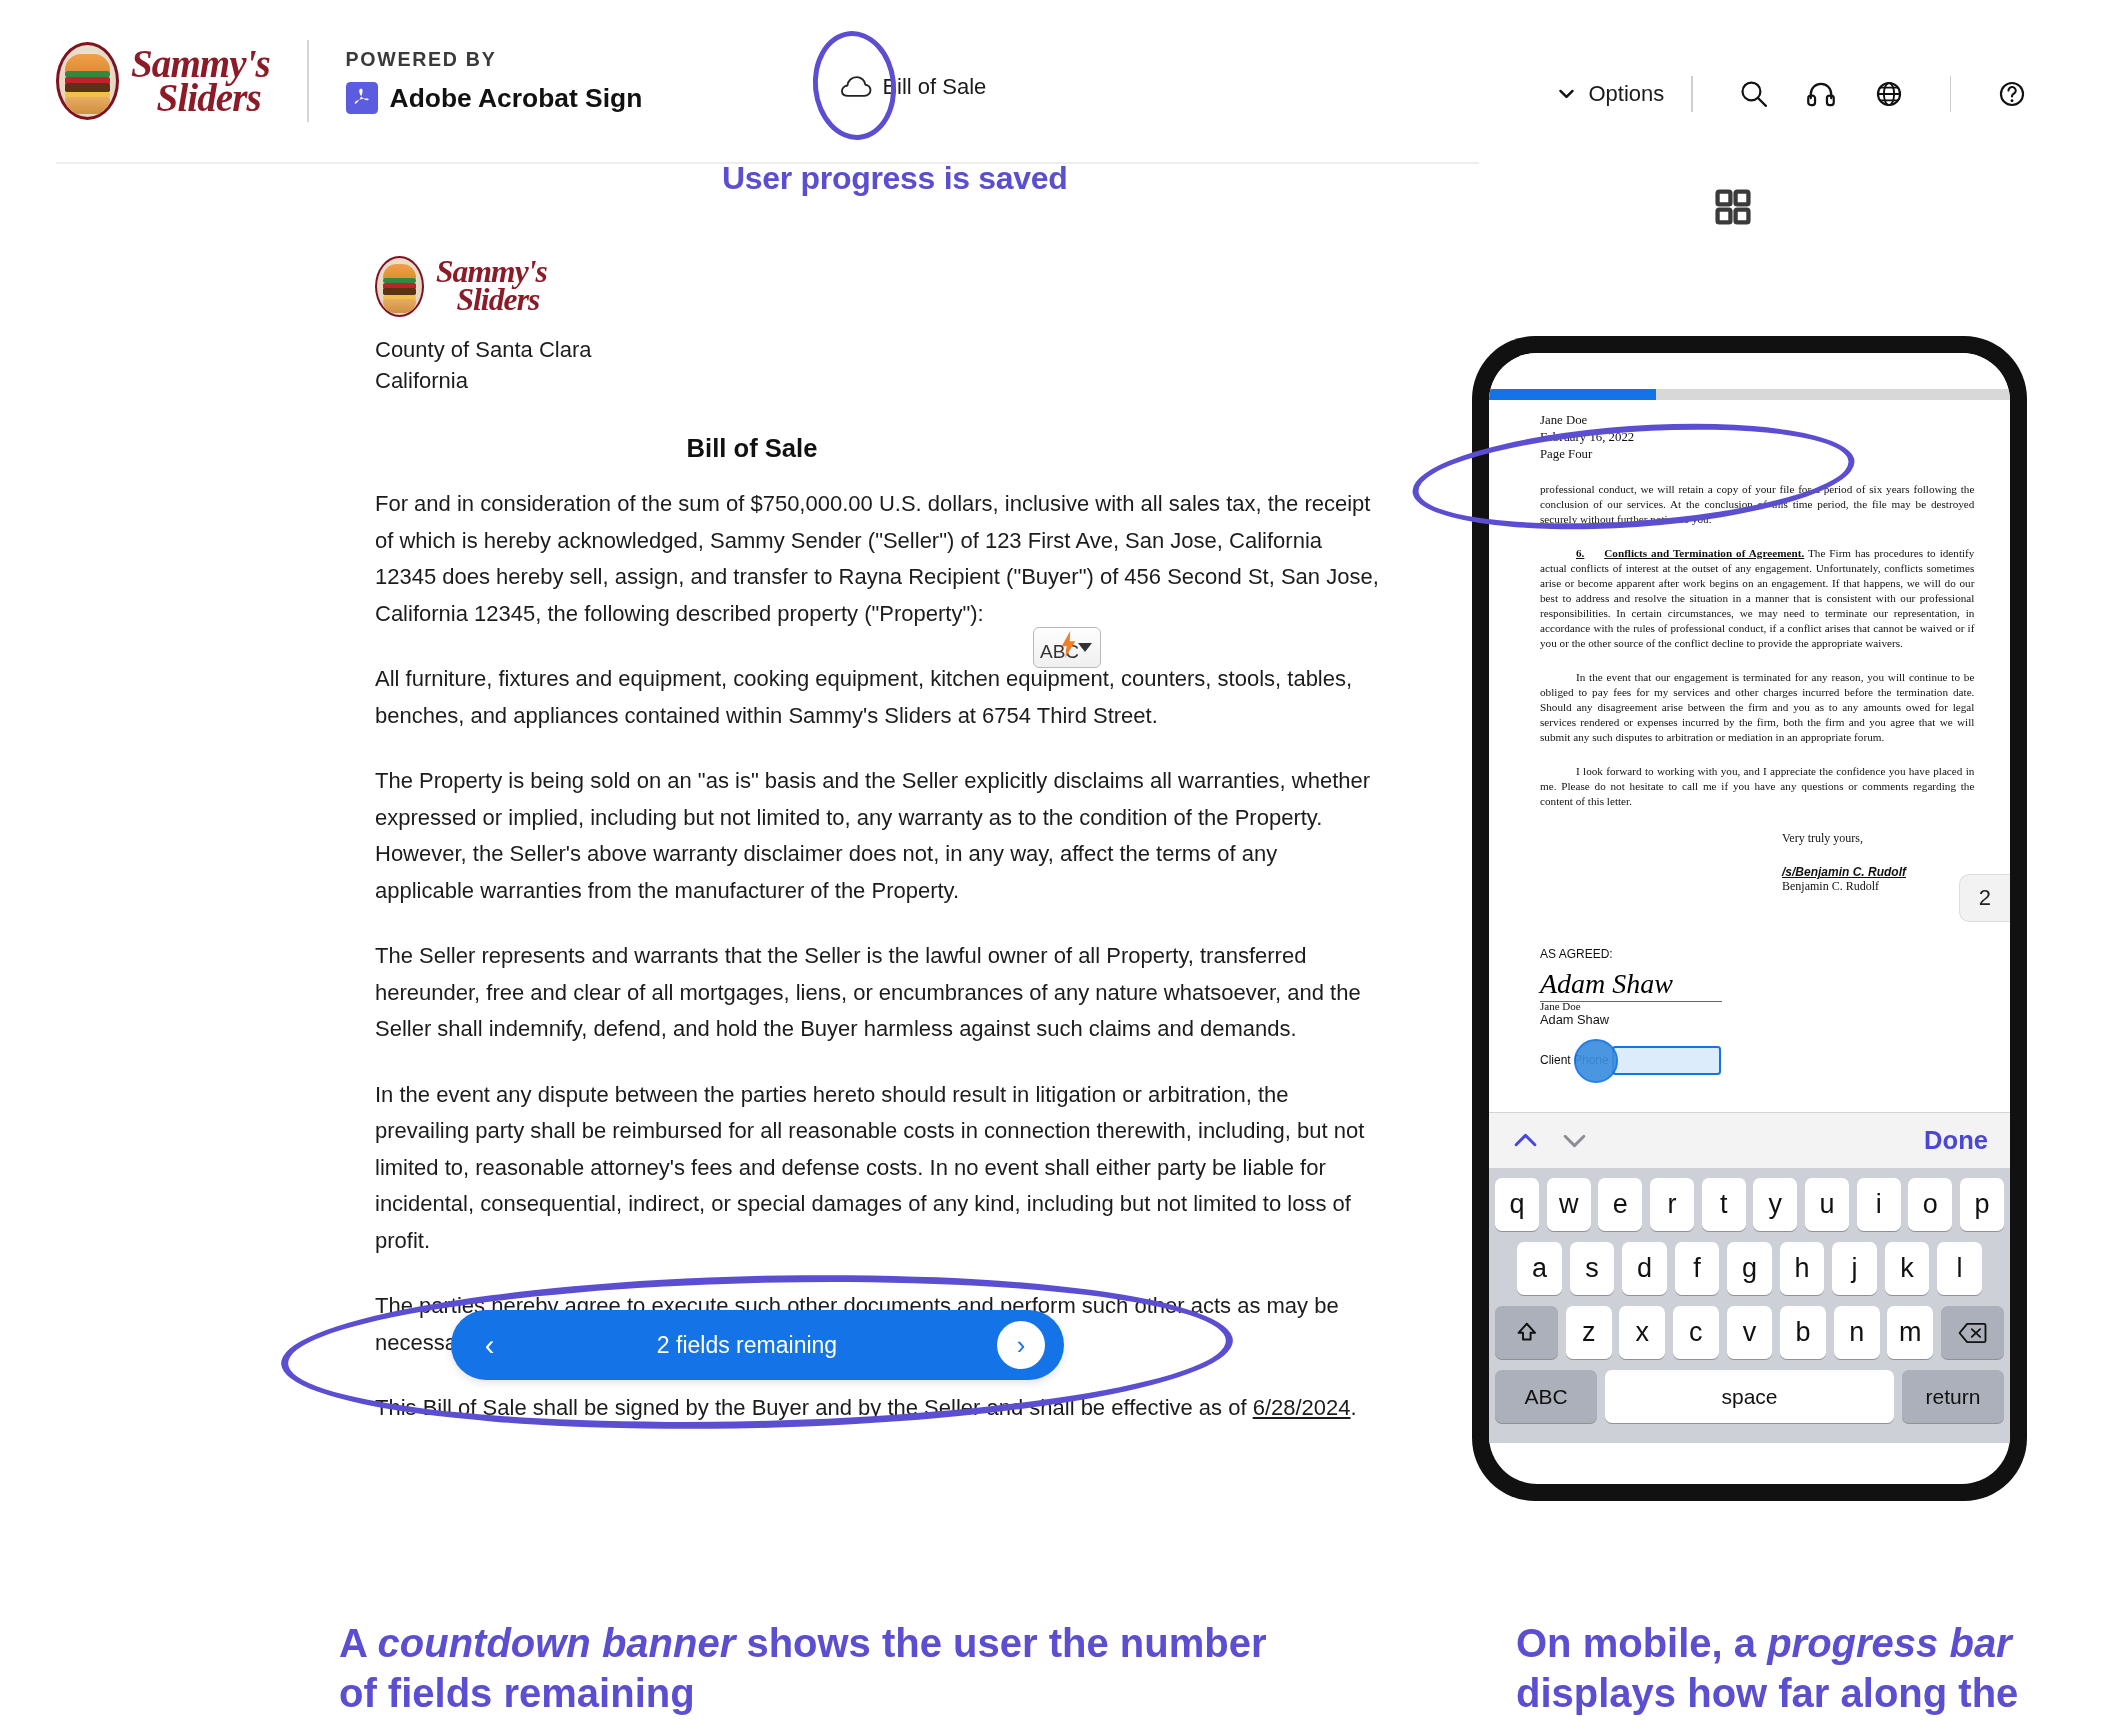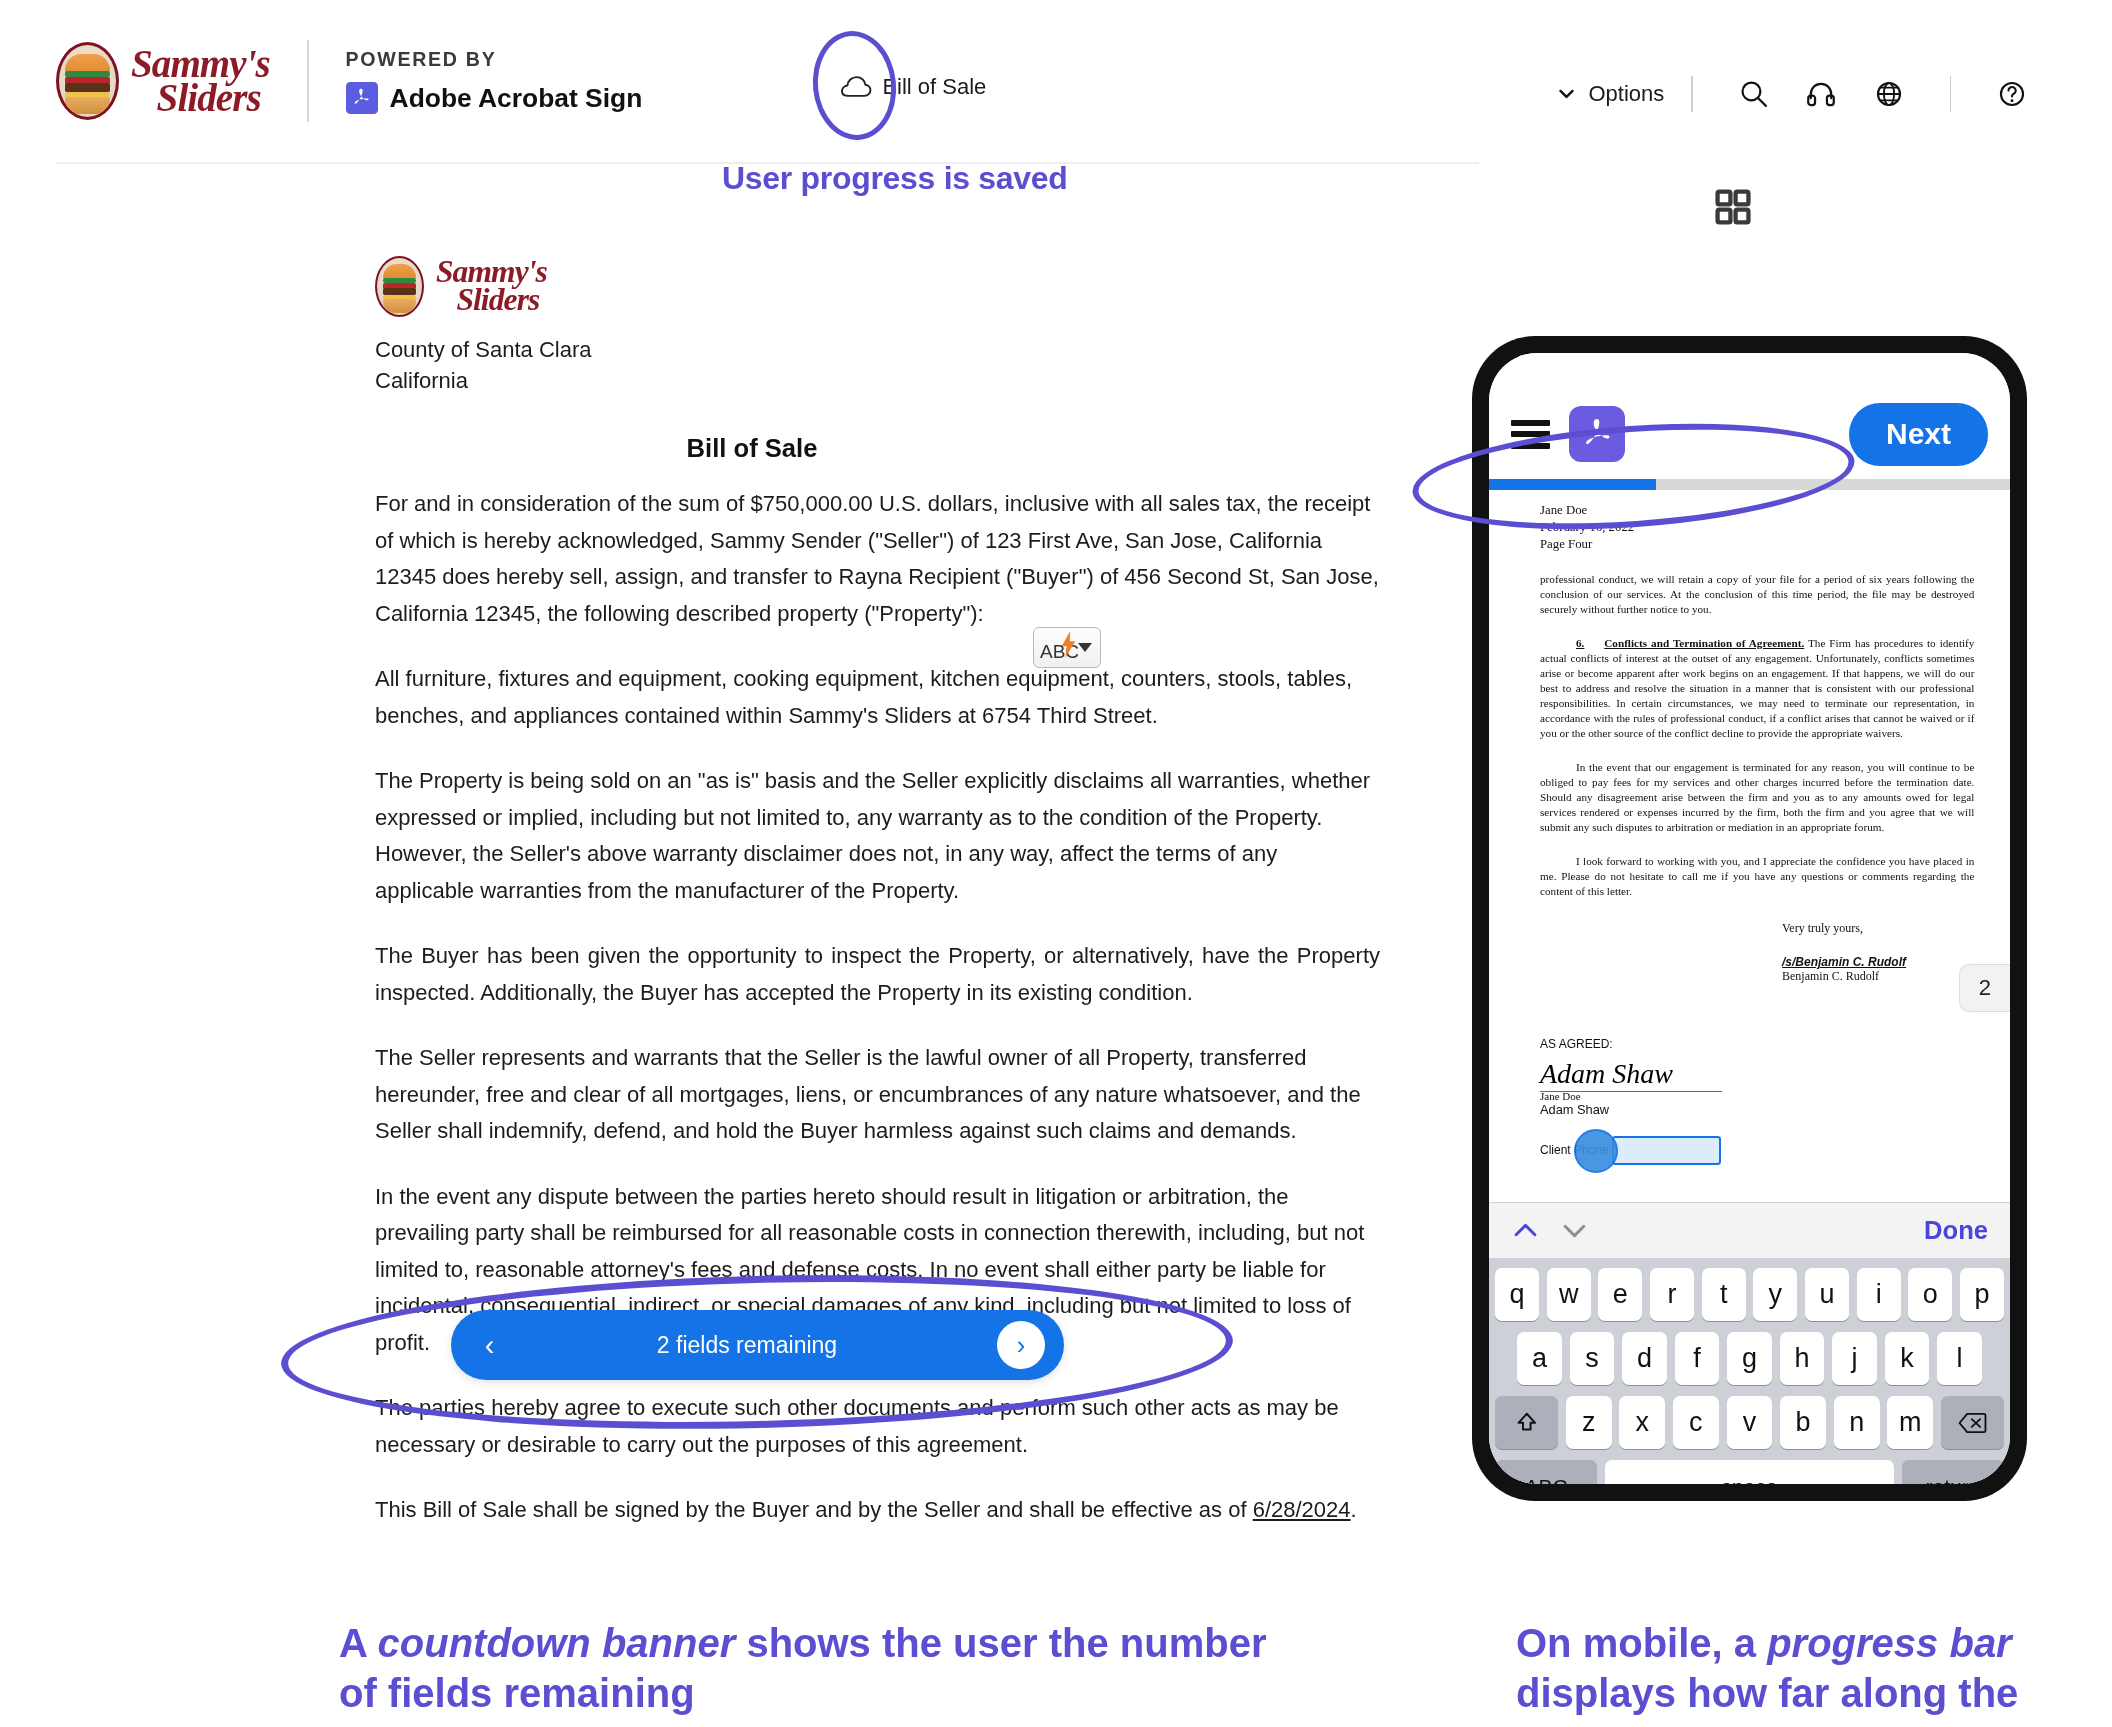--- a/index.html
+++ b/index.html
@@ -320,21 +320,20 @@
       <svg class="bolt" viewBox="0 0 20 32">
         <path d="M12 0L2 18h6L6 32 18 12h-6.5z" fill="#f07f2a"></path>
       </svg>
       <span class="dd"></span>
     </div>
 
     <div class="doc-body">
       <p>For and in consideration of the sum of $750,000.00 U.S. dollars, inclusive with all sales tax, the receipt of which is hereby acknowledged, Sammy Sender ("Seller") of 123 First Ave, San Jose, California 12345 does hereby sell, assign, and transfer to Rayna Recipient ("Buyer") of 456 Second St, San Jose, California 12345, the following described property ("Property"):</p>
       <p>All furniture, fixtures and equipment, cooking equipment, kitchen equipment, counters, stools, tables, benches, and appliances contained within Sammy's Sliders at 6754 Third Street.</p>
       <p>The Property is being sold on an "as is" basis and the Seller explicitly disclaims all warranties, whether expressed or implied, including but not limited to, any warranty as to the condition of the Property. However, the Seller's above warranty disclaimer does not, in any way, affect the terms of any applicable warranties from the manufacturer of the Property.</p>
-      <p class="just">The Buyer has been given the opportunity to inspect the Property, or alternatively, have the Property inspected. Additionally, the Buyer has accepted the Property in its existing condition.</p>
       <p>The Seller represents and warrants that the Seller is the lawful owner of all Property, transferred hereunder, free and clear of all mortgages, liens, or encumbrances of any nature whatsoever, and the Seller shall indemnify, defend, and hold the Buyer harmless against such claims and demands.</p>
       <p>In the event any dispute between the parties hereto should result in litigation or arbitration, the prevailing party shall be reimbursed for all reasonable costs in connection therewith, including, but not limited to, reasonable attorney's fees and defense costs. In no event shall either party be liable for incidental, consequential, indirect, or special damages of any kind, including but not limited to loss of profit.</p>
       <p>The parties hereby agree to execute such other documents and perform such other acts as may be necessary or desirable to carry out the purposes of this agreement.</p>
       <p>
         <span>This Bill of Sale shall be signed by the Buyer and by the Seller and shall be effective as of </span><span class="date-underline">6/28/2024</span><span>.</span>
       </p>
     </div>
   </div>
 
   <div class="ellipse-banner"></div>
@@ -344,33 +343,20 @@
     <span class="cd-text">2 fields remaining</span>
     <span class="cd-next">
       <span>›</span>
     </span>
   </div>
 
   <div class="phone">
     <div class="phone-screen">
       <div class="ph-notchbar"></div>
 
-      <div class="ph-topbar">
-        <div class="ph-burger">
-            <i></i>
-            <i></i>
-            <i></i>
-          </div>
-        <div class="ph-acro">
-          <svg viewBox="0 0 24 26">
-              <path fill="#fff" d="M12 2c1.6 0 1.9 2.1 1.5 4.2-.5 2.6-1.8 5.6-3.2 8.1-1.5 2.6-3.2 4.6-4.4 5.2-.9.5-1.7.2-1.6-.7.1-1.2 2-2.5 5.2-3.6 3.1-1.1 7.1-1.8 9.3-1.6 1.4.1 2.1.6 2 1.3-.1.9-1.3 1.1-2.6.7-2.1-.6-4.7-2.6-6.5-5.1C10 7.9 9.3 5.4 9.8 3.6 10.1 2.6 10.9 2 12 2z"></path>
-            </svg>
-        </div>
-        <div class="ph-next">Next</div>
-      </div>
 
       <div class="ph-progress">
         <div class="bar" id="progbar" style="width: 32%;"></div>
       </div>
 
       <div class="ph-doc">
         <div class="hdr">
           <div>Jane Doe</div>
           <div>February 16, 2022</div>
           <div>Page Four</div>

